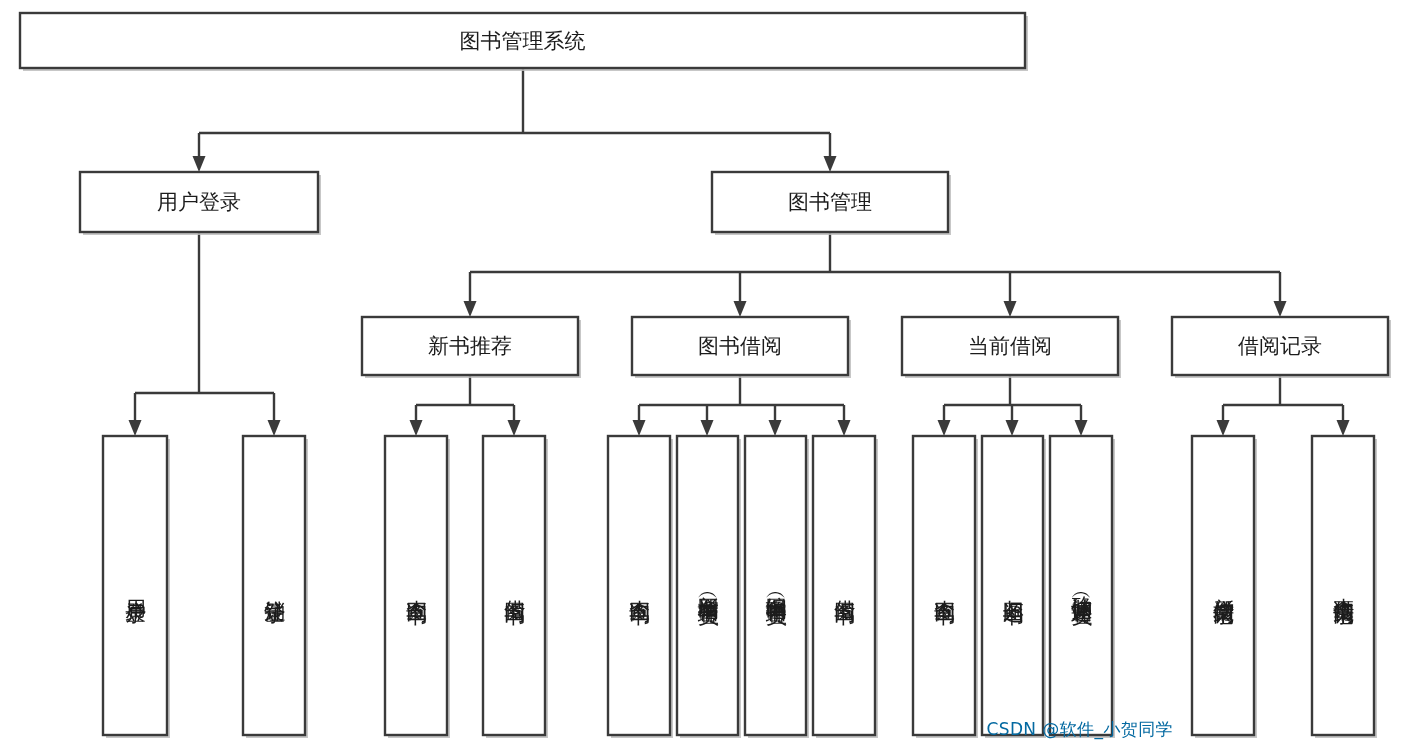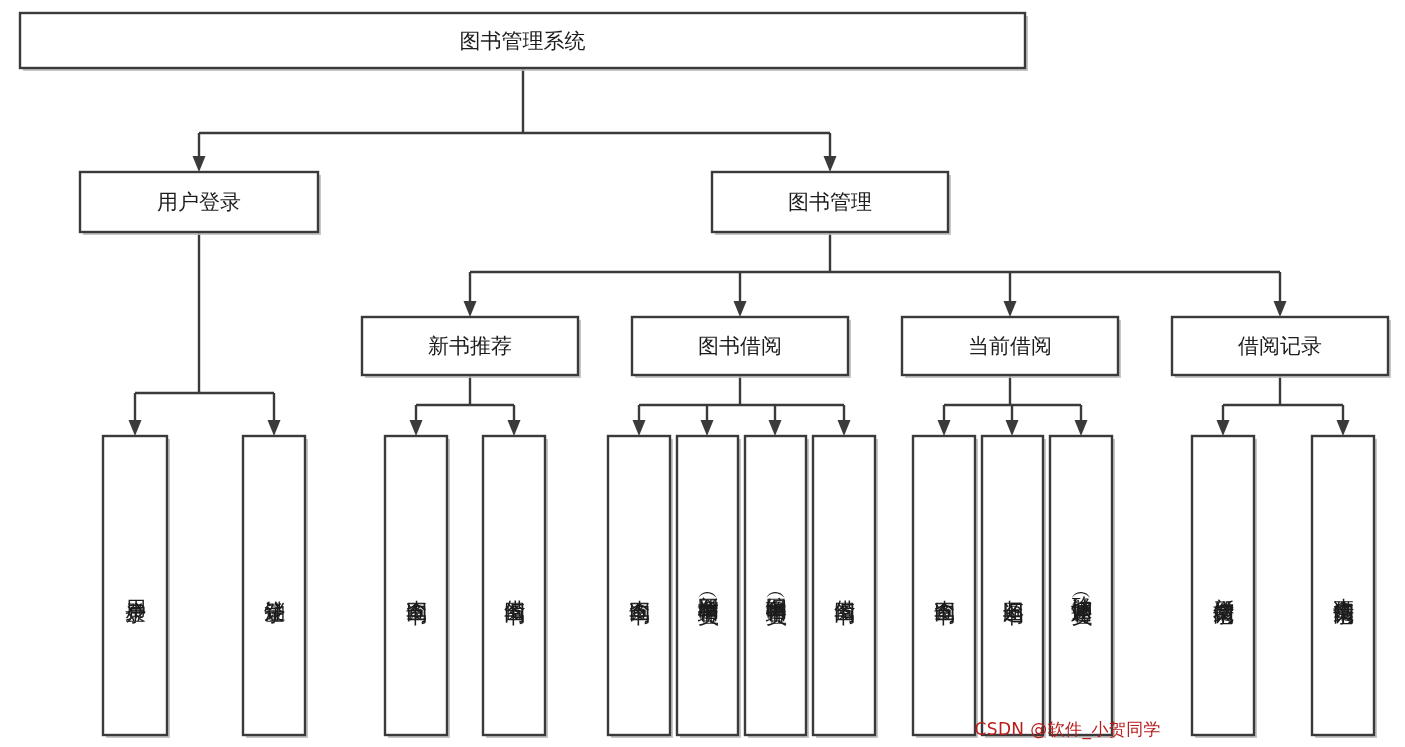--- a/index.html
+++ b/index.html
@@ -68,25 +68,25 @@
     display: flex;
     align-items: center;
     justify-content: center;
     text-align: center;
     white-space: nowrap;
     pointer-events: none;
     user-select: none;
   }
   #watermark {
     position: absolute;
-    right: 20px;
+    right: 8px;
     bottom: 6px;
     font-family: "DejaVu Sans", "Liberation Sans", sans-serif;
     font-size: 17px;
-    color: #b91c1c;
+    color: #0369a1;
     letter-spacing: 0.4px;
     white-space: nowrap;
     user-select: none;
   }
 </style>
 </head>
 <body>
 
 <div id="diagram-root">
 

